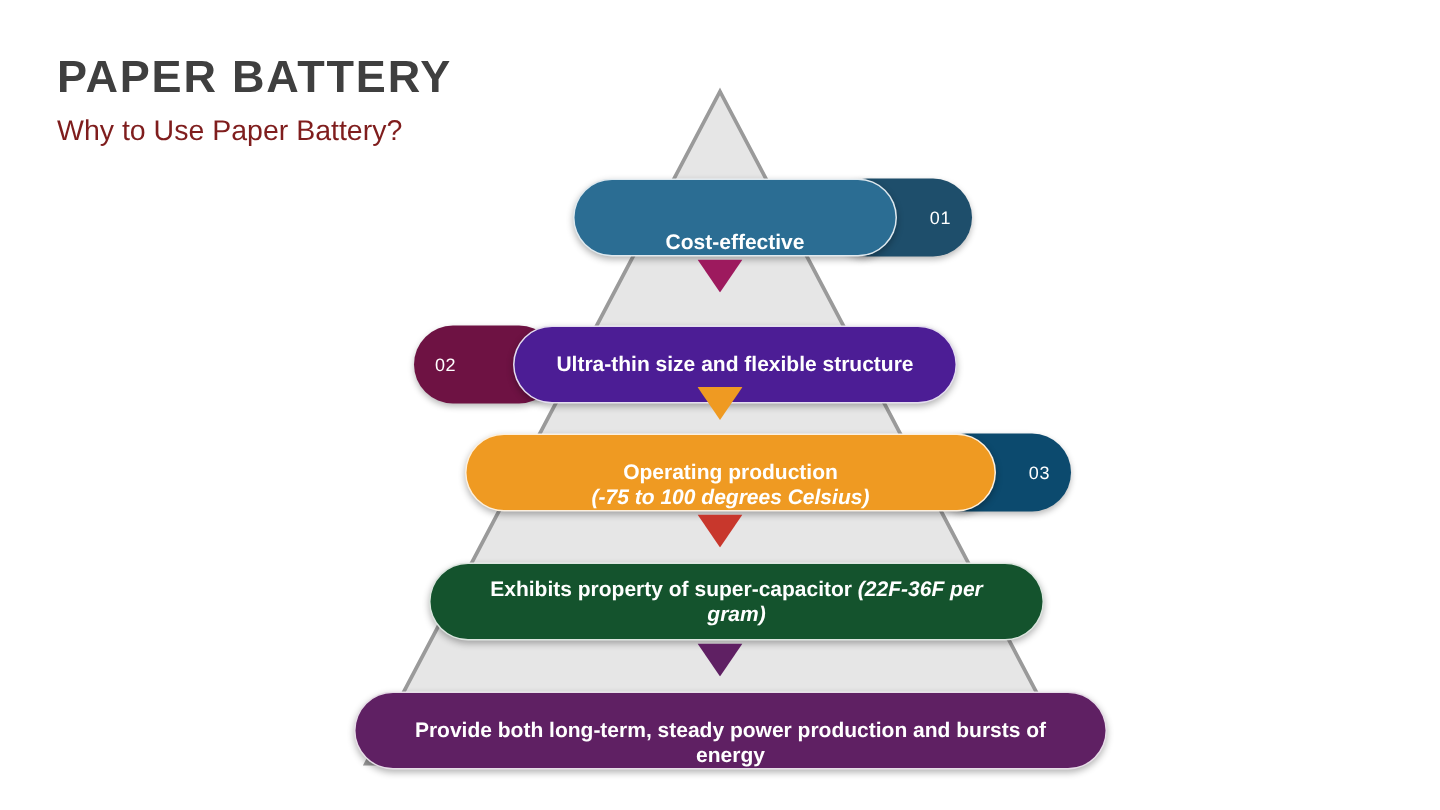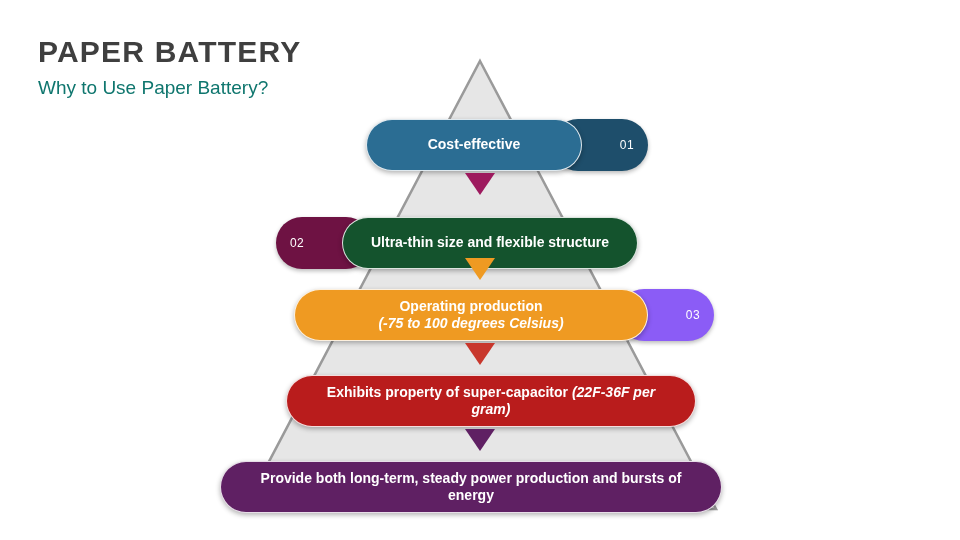--- a/index.html
+++ b/index.html
@@ -41,21 +41,21 @@
   .cap.right .num{right:14px;}
   .cap.left  .num{left:14px;}
 
   .pill{
     position:absolute;top:0;height:52px;border-radius:26px;
     box-shadow:0 2px 5px rgba(0,0,0,.30);
     display:flex;align-items:center;justify-content:center;
     text-align:center;box-sizing:border-box;padding:0 20px;
     border:1px solid rgba(255,255,255,.85);
   }
-  .pill.capright{left:0;}
+  .pill.capright{left:16px;align-items:flex-end;}
   .pill.capleft{right:0;}
   .pill .label{
     color:#ffffff;font-size:14px;font-weight:bold;line-height:1.22;
   }
   .pill .label .sub{font-style:italic;font-weight:bold;}
   .pill .label .sub.block{display:block;}
 
   
   .arrow{position:absolute;width:30px;height:22px;}
 
@@ -76,21 +76,21 @@
   #arrow3{left:465px;top:322px;}
   #arrow4{left:465px;top:408px;}
 </style>
 </head>
 <body>
 
 <div class="slide" style="background: rgb(255, 255, 255);">
 
   <div class="header">
     <h1 class="title" style="color: rgb(63, 63, 63);">PAPER BATTERY</h1>
-    <p class="subtitle" style="color: #0f766e;">Why to Use Paper Battery?</p>
+    <p class="subtitle" style="color: #7f1d1d;">Why to Use Paper Battery?</p>
   </div>
 
   <svg class="pyramid-bg" viewBox="0 0 480 456" preserveAspectRatio="none">
     <polygon points="240,4 476,452 4,452" fill="#e6e6e6" stroke="#9a9a9a" stroke-width="2.5"></polygon>
   </svg>
 
   <div class="rows">
 
     <div class="row" id="row1">
       <div class="cap right" style="background: rgb(30, 78, 107);">
@@ -102,47 +102,47 @@
     </div>
 
     <svg class="arrow" id="arrow1" viewBox="0 0 30 22">
       <polygon points="0,0 30,0 15,22" fill="#9d1a5e"></polygon>
     </svg>
 
     <div class="row" id="row2">
       <div class="cap left" style="background: rgb(110, 18, 67);">
         <span class="num">02</span>
       </div>
-      <div class="pill capleft" style="background: #14532d;">
+      <div class="pill capleft" style="background: #4c1d95;">
         <span class="label">Ultra-thin size and flexible structure</span>
       </div>
     </div>
 
     <svg class="arrow" id="arrow2" viewBox="0 0 30 22">
       <polygon points="0,0 30,0 15,22" fill="#ef9a22"></polygon>
     </svg>
 
     <div class="row" id="row3">
-      <div class="cap right" style="background: #8b5cf6;">
+      <div class="cap right" style="background: #0c4a6e;">
         <span class="num">03</span>
       </div>
       <div class="pill capright" style="background: rgb(239, 154, 34);">
         <span class="label">
           <span>Operating production</span>
           <span class="sub block">(-75 to 100 degrees Celsius)</span>
         </span>
       </div>
     </div>
 
     <svg class="arrow" id="arrow3" viewBox="0 0 30 22">
       <polygon points="0,0 30,0 15,22" fill="#c8372c"></polygon>
     </svg>
 
     <div class="row" id="row4">
-      <div class="pill capleft" style="background: #b91c1c;">
+      <div class="pill capleft" style="background: #14532d;">
         <span class="label">
           <span>Exhibits property of super-capacitor</span>
           <span class="sub"> (22F-36F per gram)</span>
         </span>
       </div>
     </div>
 
     <svg class="arrow" id="arrow4" viewBox="0 0 30 22">
       <polygon points="0,0 30,0 15,22" fill="#5f2063"></polygon>
     </svg>

